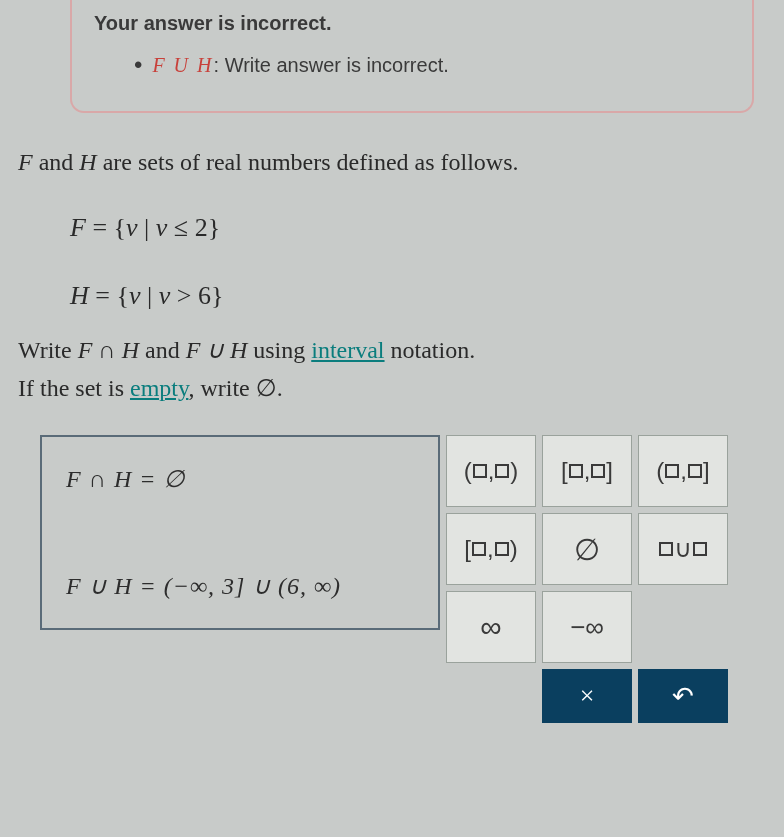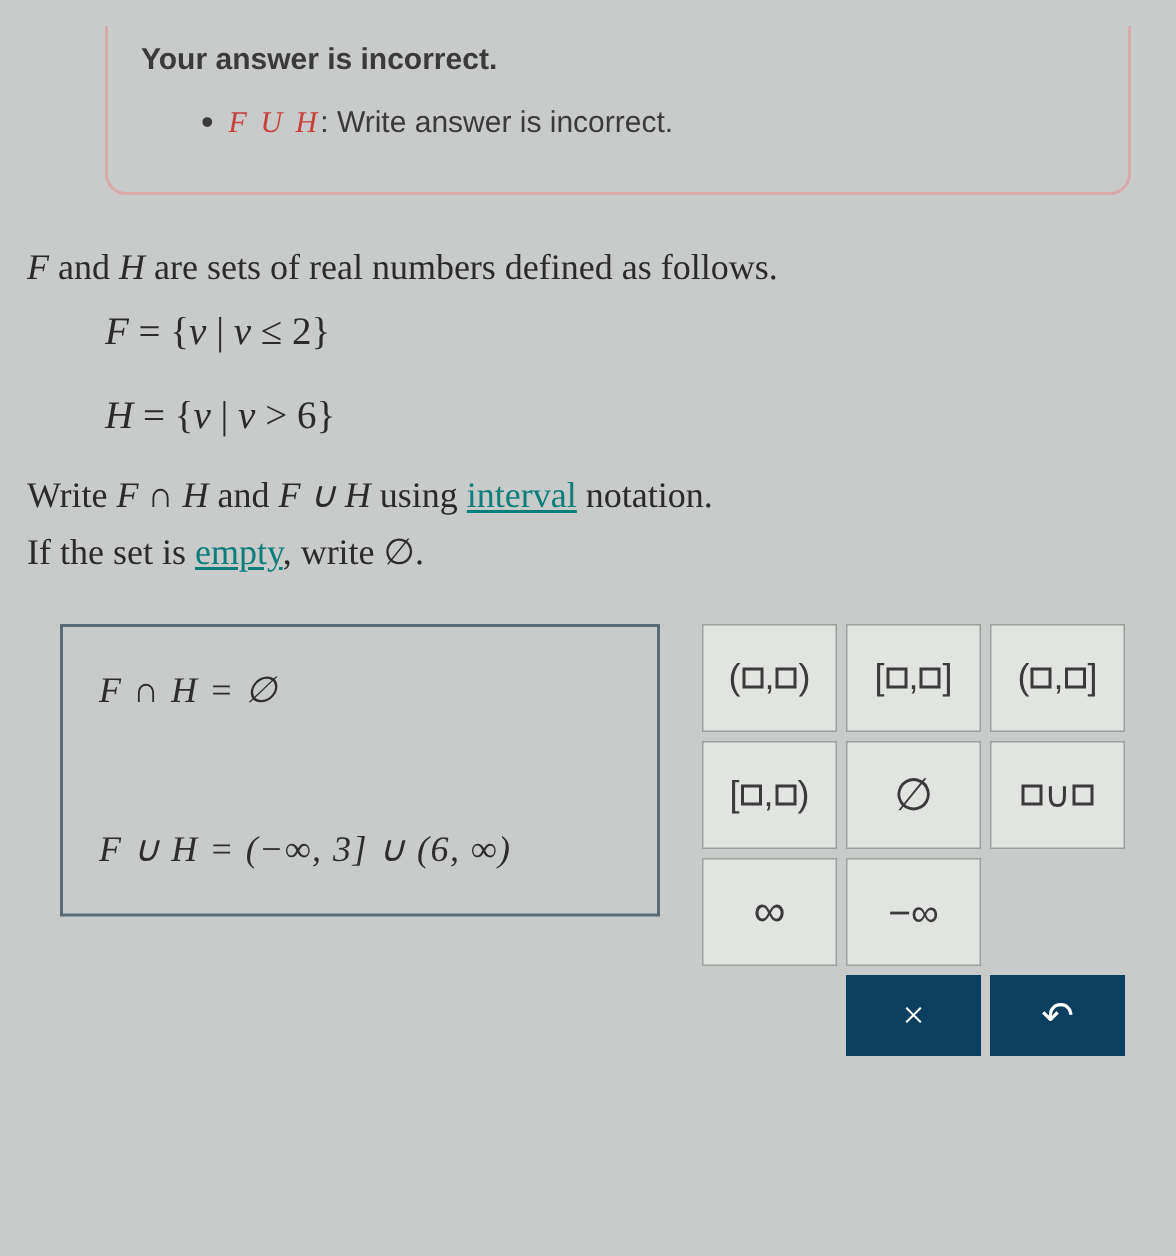--- a/index.html
+++ b/index.html
@@ -8,21 +8,21 @@
     padding: 0;
     width: 784px;
     height: 837px;
     background: #c8cbc9;
     font-family: Georgia, 'Times New Roman', serif;
     color: #2d2d2d;
     overflow: hidden;
     position: relative;
   }
   .feedback-box {
-    margin: 17px 30px 30px 70px;
+    margin: 0 30px 30px 70px;
     border: 2px solid #d9a8a8;
     border-top: none;
     border-radius: 0 0 14px 14px;
     padding: 12px 22px 34px 22px;
     background: transparent;
   }
   .feedback-title {
     font-family: Arial, sans-serif;
     font-weight: bold;
     font-size: 20px;
@@ -50,34 +50,34 @@
     letter-spacing: 2px;
   }
   .problem-text {
     margin: 28px 18px 0 18px;
     font-size: 24px;
     line-height: 1.6;
     color: #2a2a2a;
   }
   .math-it { font-style: italic; }
   .set-def {
-    margin: 2px 0 14px 52px;
+    margin: 26px 0 14px 52px;
     font-size: 26px;
     font-style: italic;
   }
   .set-def .brace, .set-def .pipe, .set-def .op, .set-def .num {
     font-style: normal;
   }
   .link {
     color: #0a7d7d;
     text-decoration: underline;
   }
   .answer-area {
     display: flex;
-    gap: 28px;
+    gap: 6px;
     margin: 28px 0 0 40px;
     align-items: flex-start;
   }
   .answer-box {
     border: 2px solid #5a6b78;
     width: 400px;
     height: 195px;
     padding: 28px 24px;
     display: flex;
     flex-direction: column;

